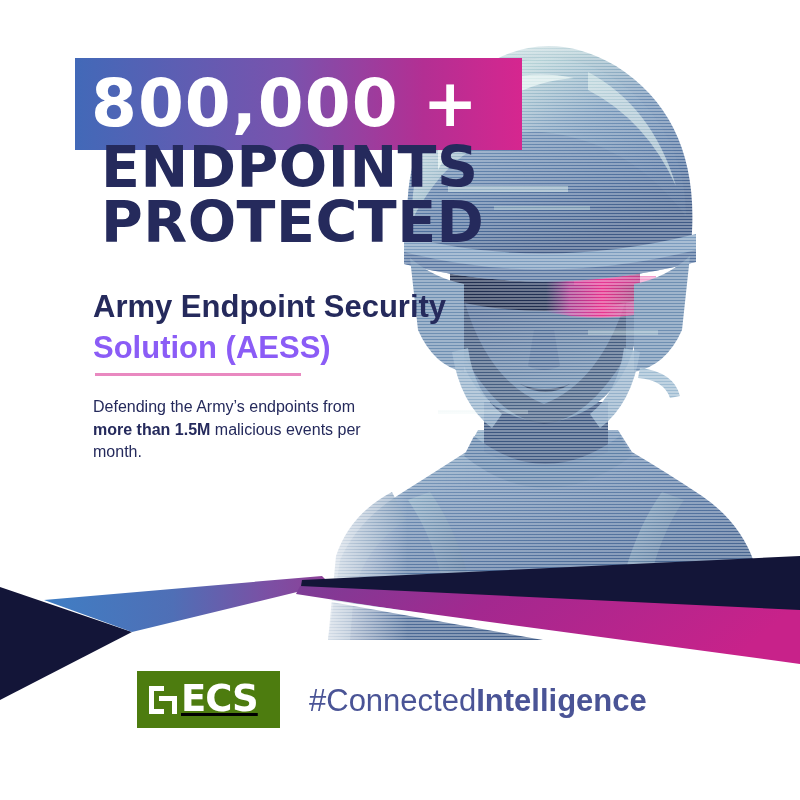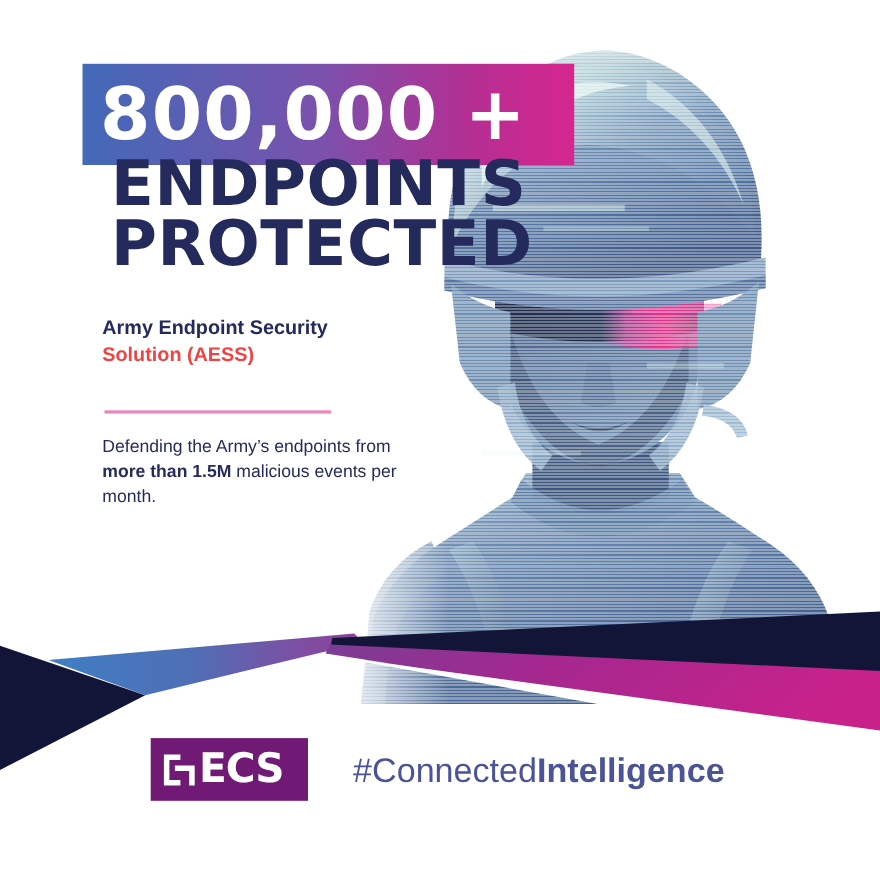--- a/index.html
+++ b/index.html
@@ -99,21 +99,21 @@
   .subhead {
     position: absolute;
     left: 93px;
     top: 287px;
     width: 350px;
     z-index: 6;
   }
   .subhead .sh-line {
     font-family: "Liberation Sans", sans-serif;
     font-weight: bold;
-    font-size: 18px;
+    font-size: 31px;
     line-height: 1.32;
     white-space: nowrap;
   }
 
   .rule {
     position: absolute;
     left: 95px;
     top: 373px;
     width: 206px;
     height: 3px;
@@ -302,34 +302,34 @@
     <span class="num">800,000 +</span>
   </div>
 
   <div class="headline">
     <div class="hl" style="color:#252a5c;">ENDPOINTS</div>
     <div class="hl" style="color:#252a5c;">PROTECTED</div>
   </div>
 
   <div class="subhead">
     <div class="sh-line" style="color:#252a5c;">Army Endpoint Security</div>
-    <div class="sh-line" style="color:#ef4444;">Solution (AESS)</div>
+    <div class="sh-line" style="color:#8b5cf6;">Solution (AESS)</div>
   </div>
 
   <div class="rule" style="background:#e989c0;"></div>
 
   <div class="bodytext" style="color:#252a5c;">
     <span>Defending the Army’s endpoints from </span><b>more than 1.5M</b><span> malicious events per month.</span>
   </div>
 
-  <div class="logo-box" style="background:#701a75;">
+  <div class="logo-box" style="background:#4d7c0f;text-decoration:underline;">
     <svg class="logo-mark" viewBox="0 0 30 30">
       <path d="M1 1 H16 V6 H6 V24 H16 V29 H1 Z" fill="#ffffff"></path>
       <path d="M11 11 H29 V29 H24 V16 H11 Z" fill="#ffffff"></path>
     </svg>
     <span class="logo-word">ECS</span>
   </div>
 
-  <div class="hashtag" style="color:#4a5496;margin-left:12px;">
+  <div class="hashtag" style="color:#4a5496;">
     <span class="lite">#Connected</span><span class="bold">Intelligence</span>
   </div>
 
 </div>
 
 </body></html>

